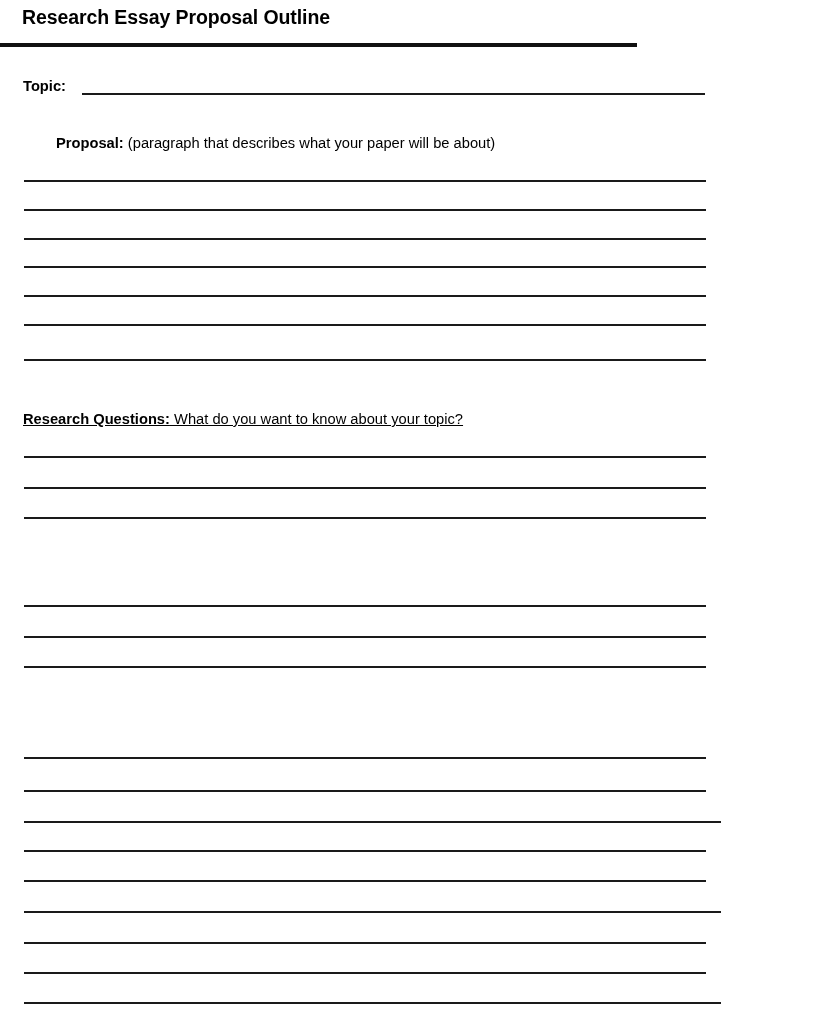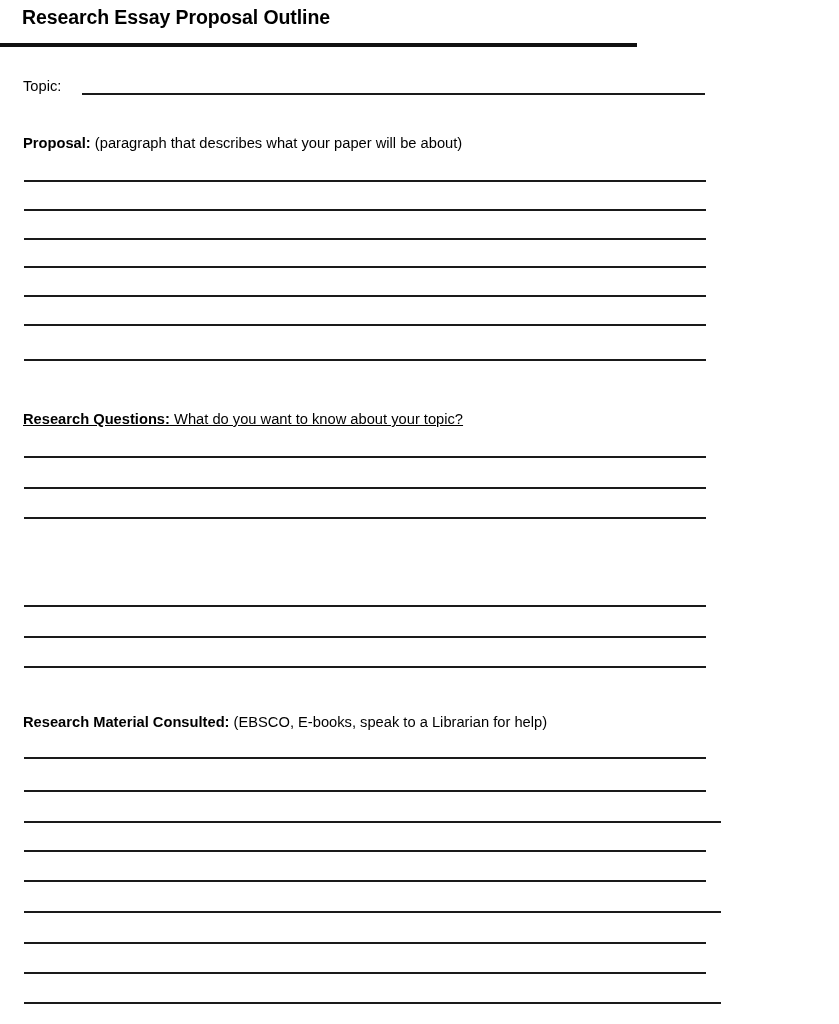--- a/index.html
+++ b/index.html
@@ -56,21 +56,21 @@
 
   
   .topic-row {
     position: absolute;
     left: 23px;
     top: 76px;
     font-size: 14.7px;
     line-height: 20px;
     white-space: nowrap;
   }
-  .topic-row .lead { font-weight: normal; }
+  .topic-row .lead { font-weight: bold; }
   .topic-rule {
     position: absolute;
     left: 82px;
     top: 93px;
     width: 623px;
     height: 2.4px;
     background: #1a1a1a;
   }
 
   
@@ -86,21 +86,21 @@
 <div class="page">
 
   <div class="doc-title">Research Essay Proposal Outline</div>
   <div class="title-rule"></div>
 
   <div class="topic-row">
     <span class="lead">Topic:</span>
   </div>
   <div class="topic-rule"></div>
 
-  <div class="section-head" style="top:133px;">
+  <div class="section-head" style="top:133px;margin-left:33px;">
     <span class="lead">Proposal:</span><span> (paragraph that describes what your paper will be about)</span>
   </div>
   <div class="rule" style="left:24px; top:180px; width:682px;"></div>
   <div class="rule" style="left:24px; top:209px; width:682px;"></div>
   <div class="rule" style="left:24px; top:238px; width:682px;"></div>
   <div class="rule" style="left:24px; top:266px; width:682px;"></div>
   <div class="rule" style="left:24px; top:295px; width:682px;"></div>
   <div class="rule" style="left:24px; top:324px; width:682px;"></div>
   <div class="rule" style="left:24px; top:359px; width:682px;"></div>
 
@@ -108,23 +108,20 @@
     <span class="lead">Research Questions:</span><span> What do you want to know about your topic?</span>
   </div>
   <div class="rule" style="left:24px; top:456px; width:682px;"></div>
   <div class="rule" style="left:24px; top:487px; width:682px;"></div>
   <div class="rule" style="left:24px; top:517px; width:682px;"></div>
 
   <div class="rule" style="left:24px; top:605px; width:682px;"></div>
   <div class="rule" style="left:24px; top:636px; width:682px;"></div>
   <div class="rule" style="left:24px; top:666px; width:682px;"></div>
 
-  <div class="section-head" style="top:712px;">
-    <span class="lead">Research Material Consulted:</span><span> (EBSCO, E-books, speak to a Librarian for help)</span>
-  </div>
   <div class="rule" style="left:24px; top:757px; width:682px;"></div>
   <div class="rule" style="left:24px; top:790px; width:682px;"></div>
   <div class="rule" style="left:24px; top:821px; width:697px;"></div>
   <div class="rule" style="left:24px; top:850px; width:682px;"></div>
   <div class="rule" style="left:24px; top:880px; width:682px;"></div>
   <div class="rule" style="left:24px; top:911px; width:697px;"></div>
   <div class="rule" style="left:24px; top:942px; width:682px;"></div>
   <div class="rule" style="left:24px; top:972px; width:682px;"></div>
   <div class="rule" style="left:24px; top:1002px; width:697px;"></div>
 

